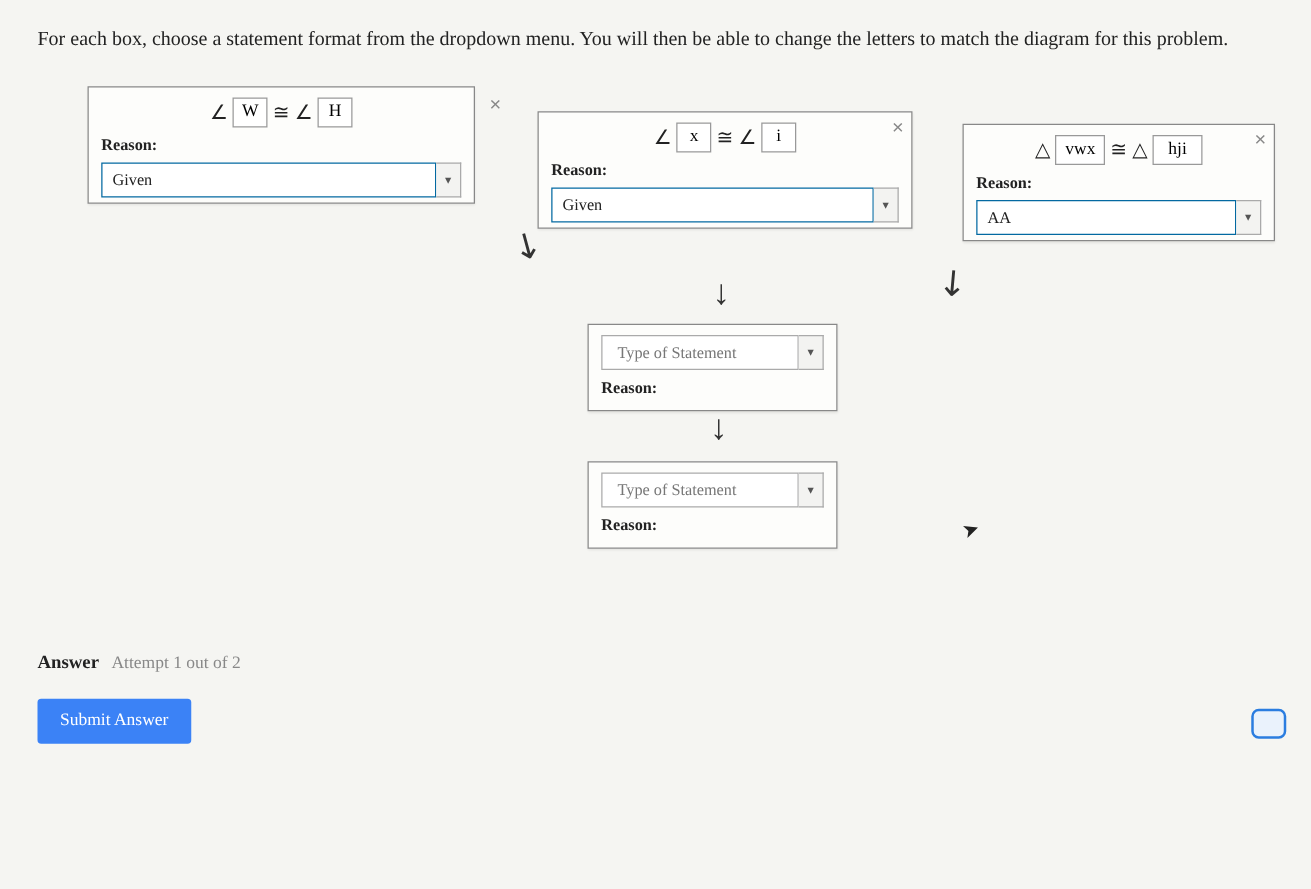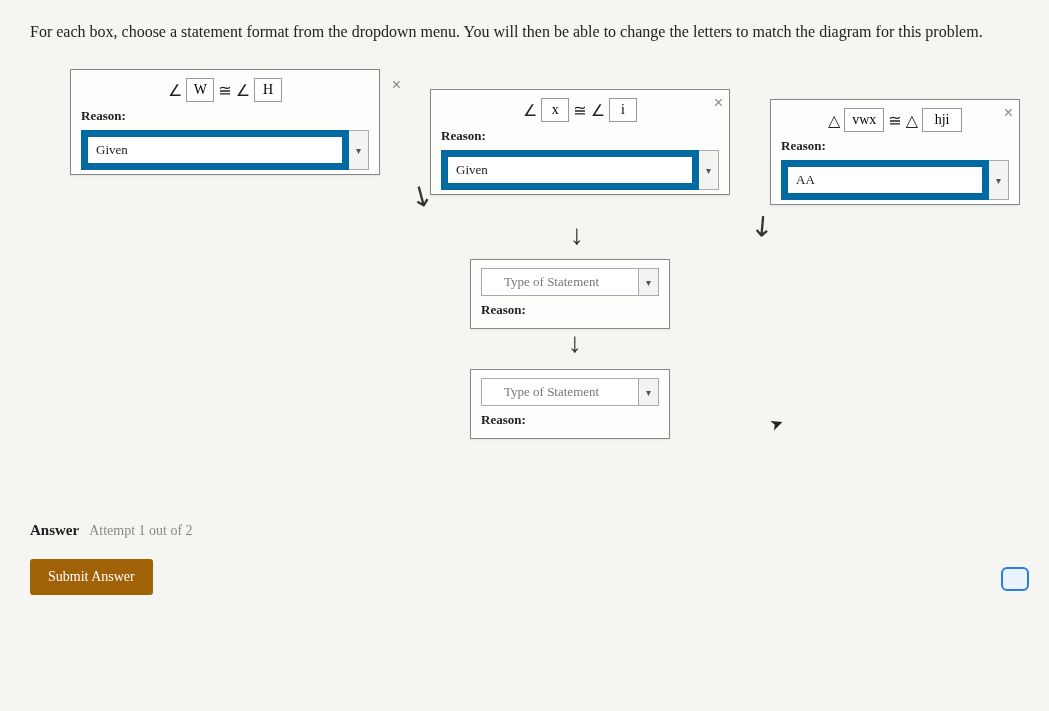--- a/index.html
+++ b/index.html
@@ -57,21 +57,21 @@
       font-size: 13px;
       font-weight: bold;
       margin-bottom: 6px;
     }
     .reason-select-row {
       display: flex;
       align-items: stretch;
     }
     .reason-value {
       flex: 1;
-      border: 7px solid #0369a1;
+      border: 1px solid #0369a1;
       background: #fff;
       padding: 5px 8px;
       font-size: 13px;
       min-height: 26px;
     }
     .dropdown-caret {
       width: 20px;
       border: 1px solid #aaa;
       border-left: none;
       background: #f3f3f1;
@@ -84,21 +84,21 @@
     }
     .type-select {
       display: flex;
       align-items: stretch;
       margin-bottom: 6px;
     }
     .type-value {
       flex: 1;
       border: 1px solid #aaa;
       background: #fff;
-      padding: 5px 22px;
+      padding: 5px 12px;
       font-size: 13px;
       color: #777;
     }
     .close-x {
       position: absolute;
       top: 6px;
       right: -22px;
       font-size: 16px;
       color: #888;
       cursor: pointer;
@@ -120,21 +120,21 @@
       font-weight: bold;
       font-size: 15px;
     }
     .attempt-text {
       color: #888;
       font-size: 14px;
       margin-left: 6px;
     }
     .submit-btn {
       margin-top: 20px;
-      background: #a16207;
+      background: #3b82f6;
       color: #fff;
       border: none;
       padding: 10px 18px;
       font-size: 14px;
       font-family: Georgia, serif;
       cursor: pointer;
       border-radius: 3px;
     }
     .chat-bubble {
       position: absolute;

